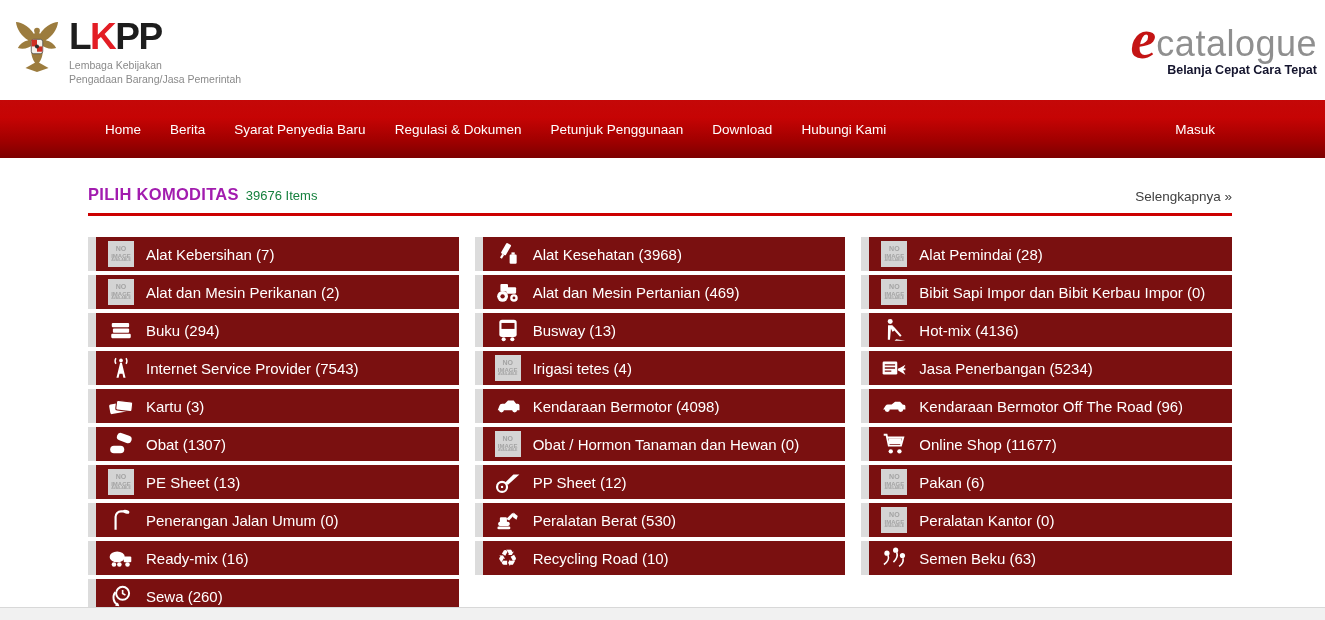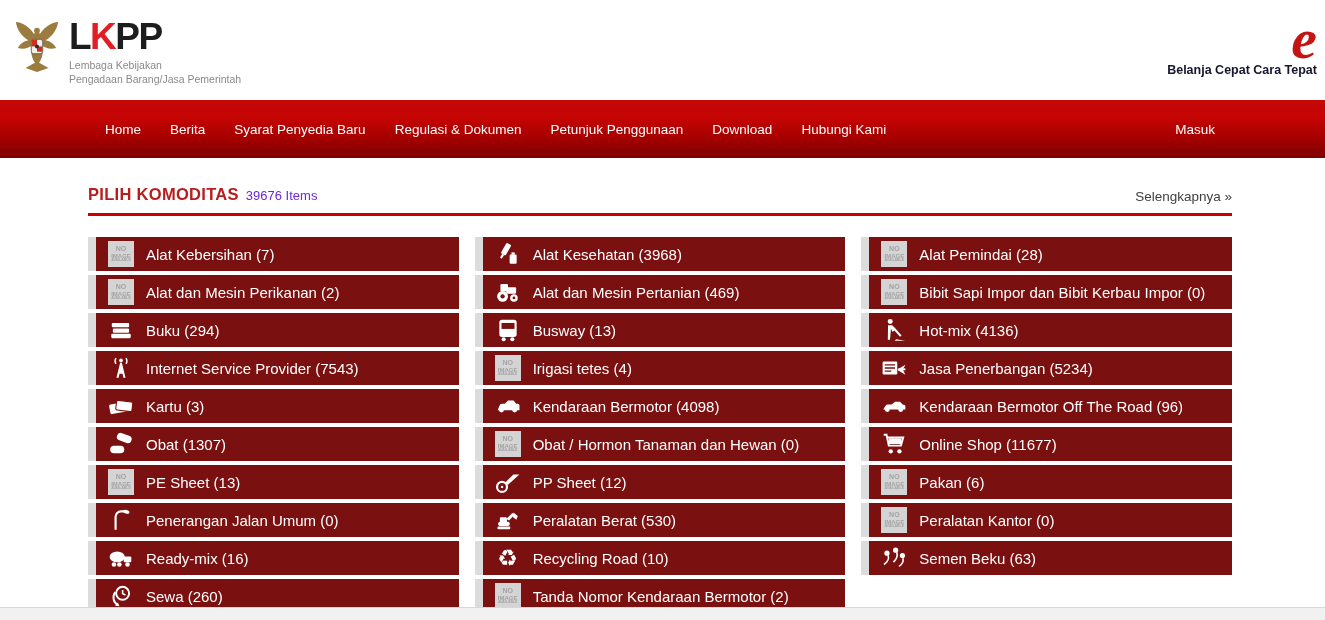--- a/index.html
+++ b/index.html
@@ -27,22 +27,22 @@
          background:linear-gradient(180deg,#c40808 0%,#c60404 30%,#a30000 68%,#7d0000 100%);
          padding:0 93px 0 105px; }
   .nav ul { list-style:none; display:flex; align-items:center; }
   .nav li { color:#fff; font-size:13.5px; margin-right:29px; cursor:pointer; white-space:nowrap; }
   .nav .masuk { margin-left:auto; margin-right:17px; }
 
   
   .content { width:1144px; margin-left:88px; padding-top:27px; }
   .head-row { display:flex; justify-content:space-between; align-items:flex-end;
               border-bottom:3px solid var(--accent,#cc0000); padding-bottom:9px; }
-  .head-title { font-size:16.5px; font-weight:bold; color:#b91c1c; letter-spacing:0.3px; }
-  .head-count { font-size:13px; font-weight:normal; color:#6d28d9; margin-left:7px; }
+  .head-title { font-size:16.5px; font-weight:bold; color:#a21caf; letter-spacing:0.3px; }
+  .head-count { font-size:13px; font-weight:normal; color:#15803d; margin-left:7px; }
   .head-more { font-size:13.5px; color:#404040; cursor:pointer; }
 
   .grid { display:flex; gap:16px; margin-top:21px;text-align:center; }
   .gcol { flex:1; display:flex; flex-direction:column; }
   .tile-row { display:flex; height:34px; margin-bottom:4px; cursor:pointer; }
   .tile-strip { width:8px; background:#dcdcdc; flex-shrink:0; }
   .tile { flex:1; background:var(--tile,#7a1010); display:flex; align-items:center; overflow:hidden; }
   .tile-icon { width:28px; height:28px; margin:0 11px 0 11px; display:flex;
                align-items:center; justify-content:center; flex-shrink:0; }
   .tile-icon .glyph { font-size:23px; color:#fff; line-height:1; }
@@ -83,20 +83,21 @@
         <span class="lkpp-tag" style="display:block">
           <span style="display:block">Lembaga Kebijakan</span>
           <span style="display:block">Pengadaan Barang/Jasa Pemerintah</span>
         </span>
       </span>
     </div>
 
     <div class="ecat">
       <div class="ecat-row">
         <span class="ecat-e">e</span>
+          <span class="ecat-name">catalogue</span>
       </div>
       <div class="ecat-tag">Belanja Cepat Cara Tepat</div>
     </div>
   </div>
 
   <div class="nav">
     <ul>
         <li>Home</li>
         <li>Berita</li>
         <li>Syarat Penyedia Baru</li>
@@ -370,33 +371,20 @@
           </div>
           <div class="tile-row">
             <div class="tile-strip"></div>
             <div class="tile">
               <span class="tile-icon">
                 <span class="glyph">♻</span>
               </span>
               <span class="tile-label">Recycling Road (10)</span>
             </div>
           </div>
-          <div class="tile-row">
-            <div class="tile-strip"></div>
-            <div class="tile">
-              <span class="tile-icon">
-                <span class="noimg">
-                  <span class="l1">NO</span>
-                  <span class="l2">IMAGE</span>
-                  <span class="l3">AVAILABLE</span>
-                </span>
-              </span>
-              <span class="tile-label">Tanda Nomor Kendaraan Bermotor (2)</span>
-            </div>
-          </div>
         </div>
         <div class="gcol">
           <div class="tile-row">
             <div class="tile-strip"></div>
             <div class="tile">
               <span class="tile-icon">
                 <span class="noimg">
                   <span class="l1">NO</span>
                   <span class="l2">IMAGE</span>
                   <span class="l3">AVAILABLE</span>

